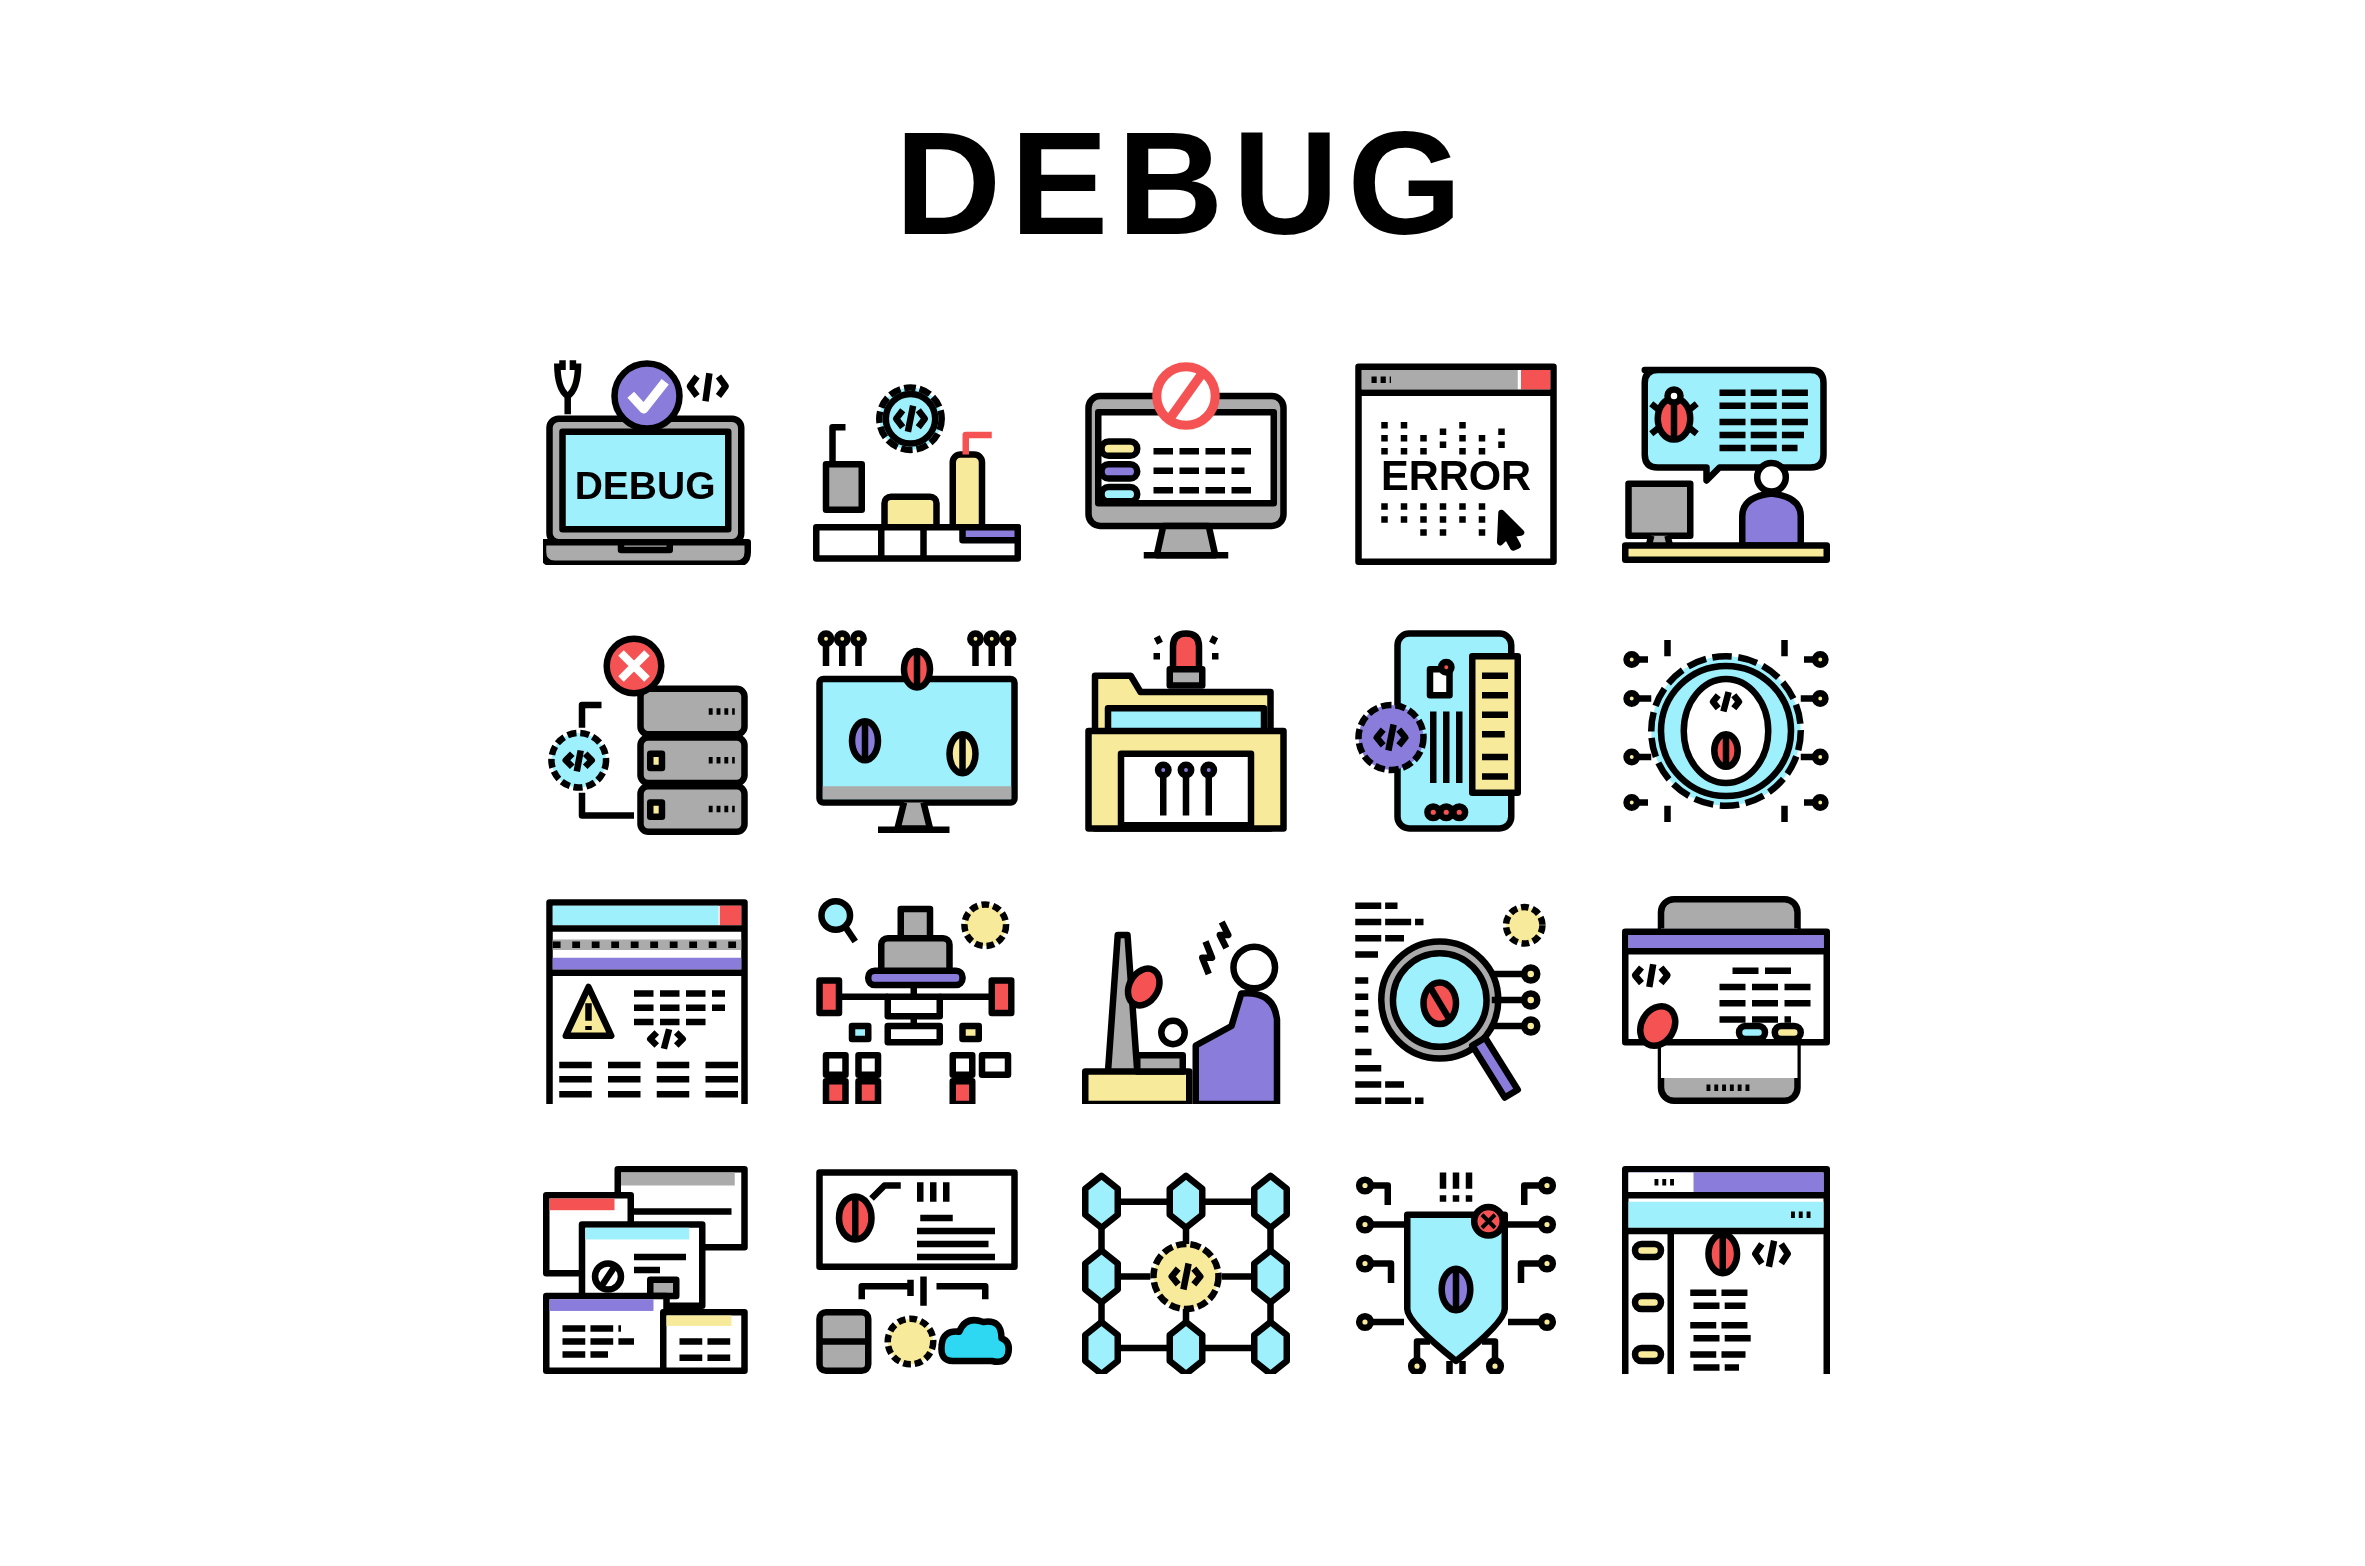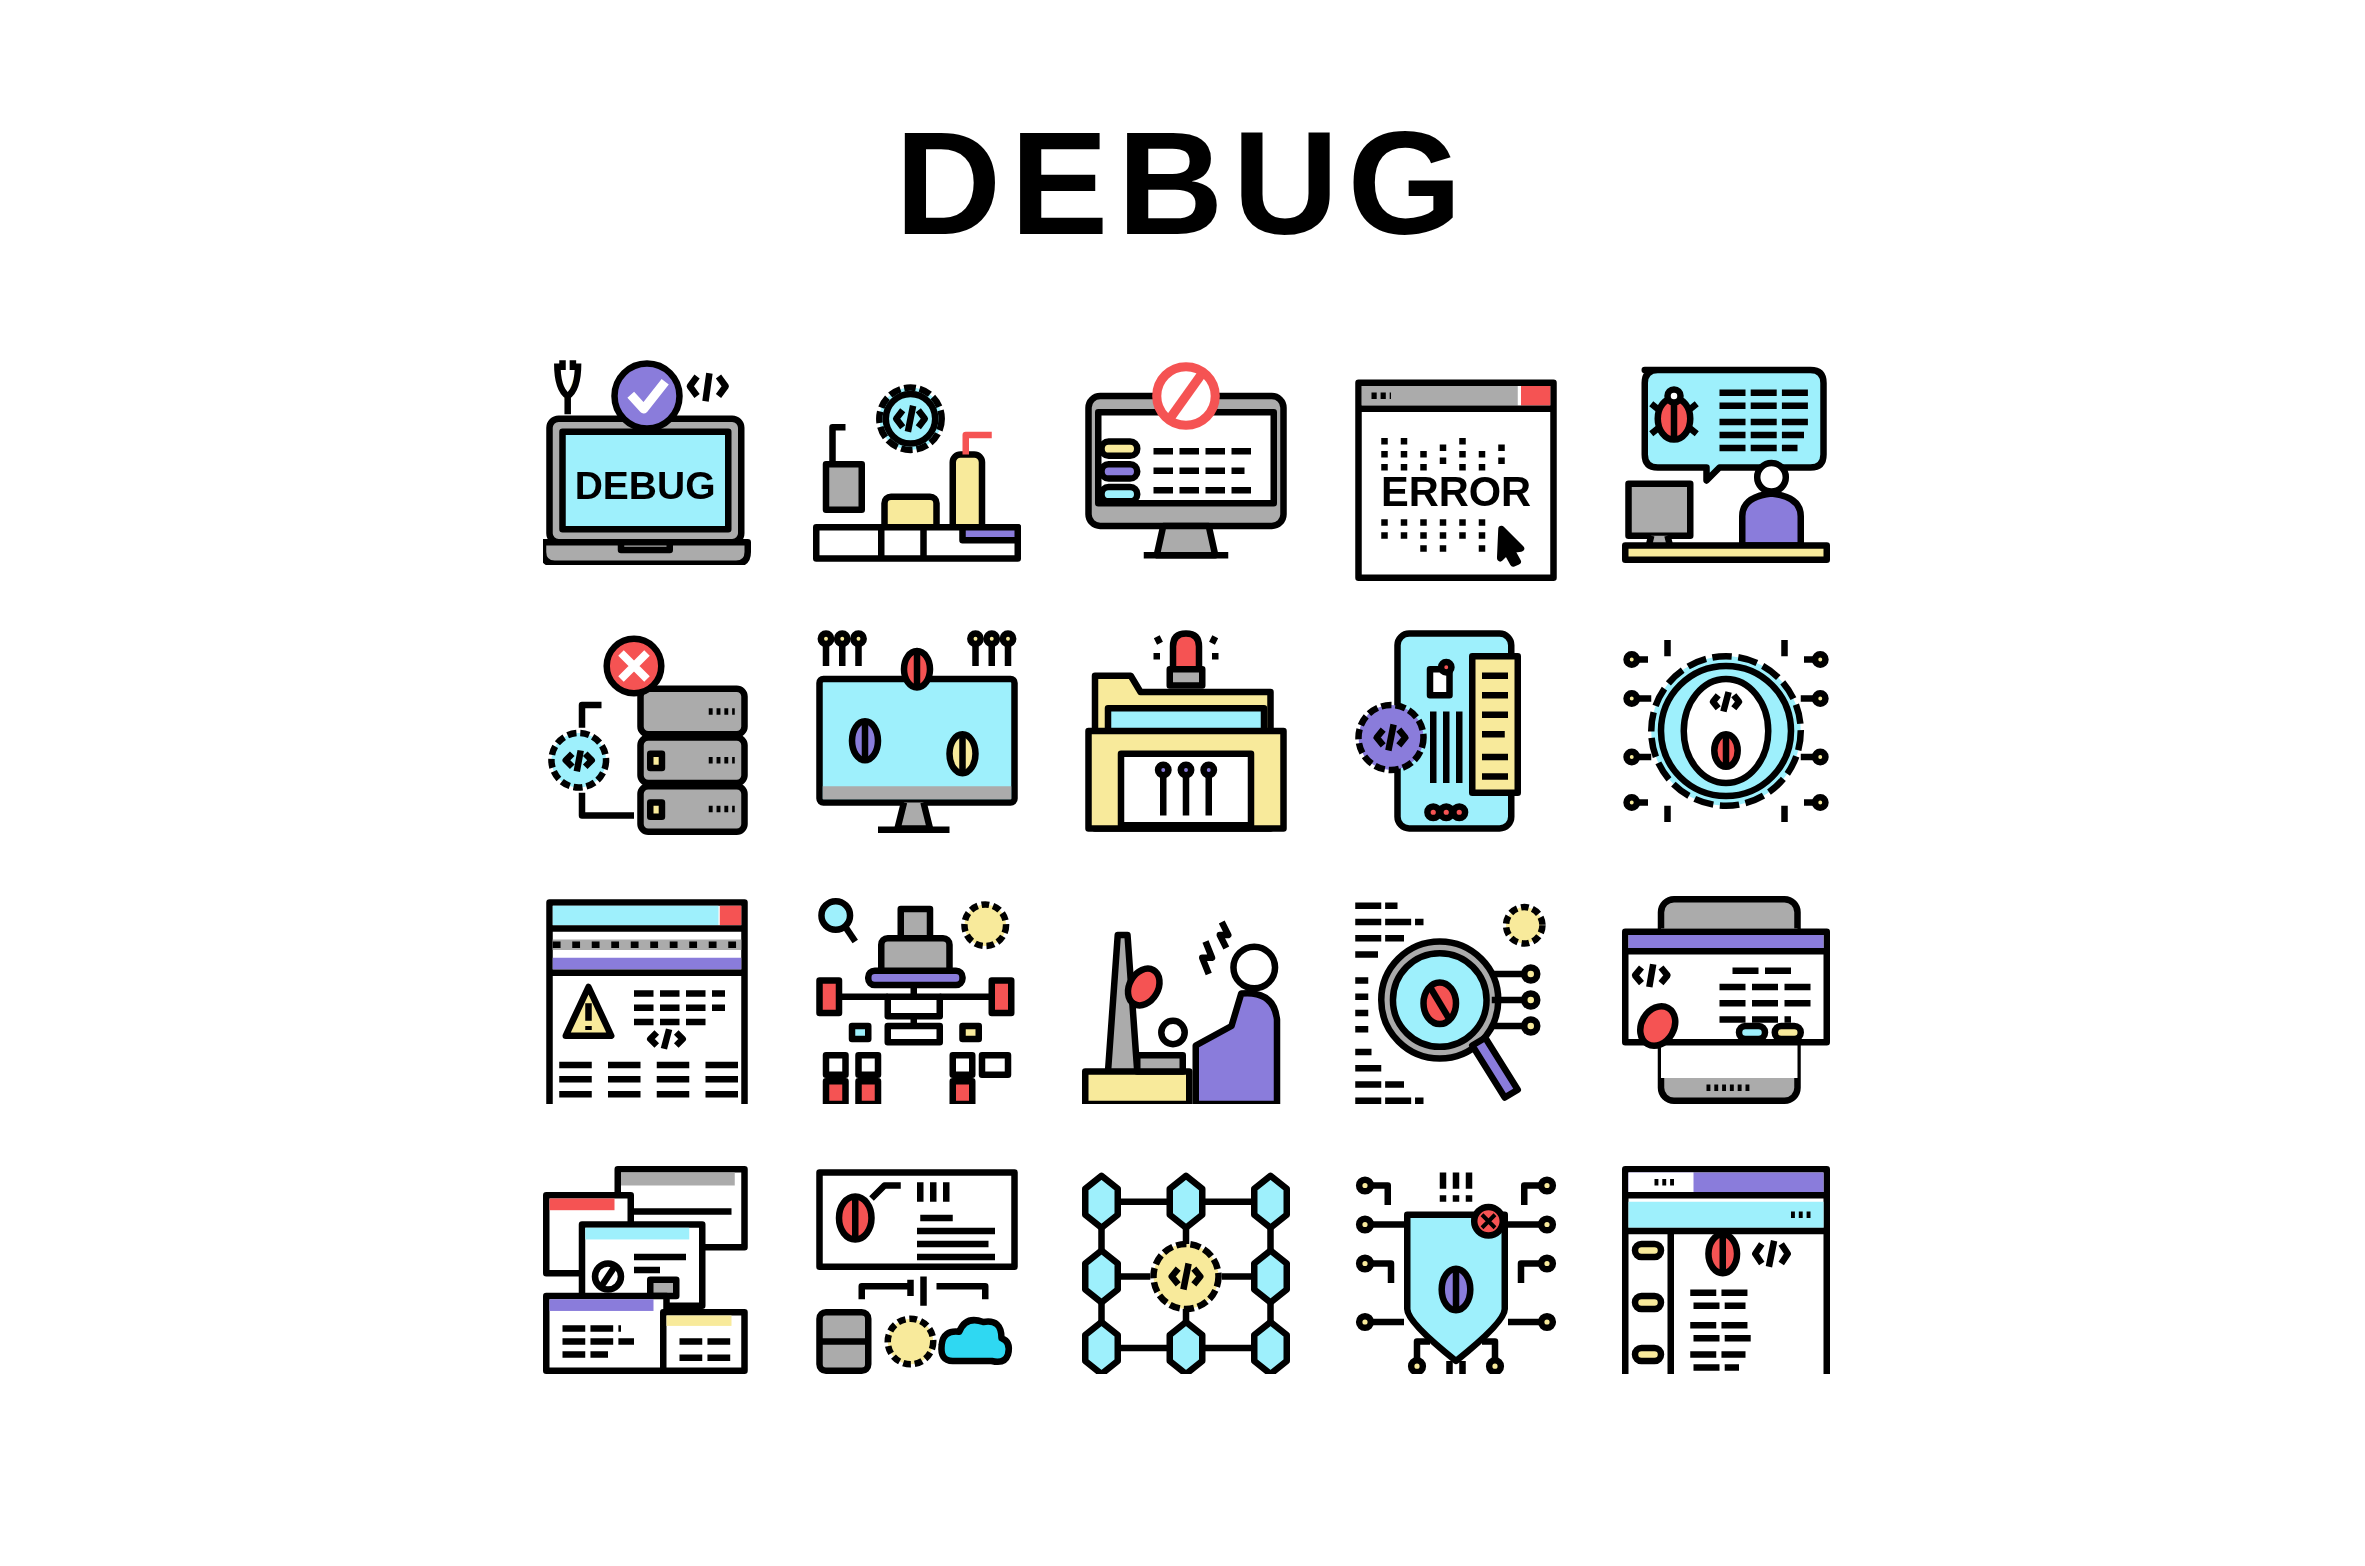--- a/index.html
+++ b/index.html
@@ -55,21 +55,21 @@
       <line x1="95" y1="305" x2="225" y2="305"></line>
       <circle cx="160" cy="60" r="45" fill="#fff" stroke="#F55353" stroke-width="14"></circle>
       <line x1="185" y1="25" x2="135" y2="95" stroke="#F55353" stroke-width="14"></line>
       <rect x="30" y="130" width="55" height="22" rx="11" fill="#F8EA9B"></rect>
       <rect x="30" y="165" width="55" height="22" rx="11" fill="#8A7CDB"></rect>
       <rect x="30" y="200" width="55" height="22" rx="11" fill="#9EF0FC"></rect>
       <path d="M110 145 H270 M110 175 H250 M110 205 H270" fill="none" stroke-dasharray="30 10"></path>
     </svg>
   </div>
 
-  <div class="icon" style="left:809px;top:16px">
+  <div class="icon" style="left:809px;top:0">
     <svg viewBox="0 0 320 320" stroke="#000" stroke-width="10" stroke-linejoin="round">
       <rect x="10" y="15" width="300" height="300" fill="#fff"></rect>
       <rect x="15" y="20" width="240" height="30" fill="#ABABAB" stroke="none"></rect>
       <rect x="260" y="20" width="45" height="30" fill="#F55353" stroke="none"></rect>
       <line x1="10" y1="55" x2="310" y2="55"></line>
       <path d="M30 35 H60" stroke-dasharray="8 6"></path>
       <path d="M50 100 V150 M80 100 V150 M110 120 V150 M140 110 V150 M170 100 V150 M200 120 V150 M230 110 V150" stroke-dasharray="10 10"></path>
       <text x="160" y="205" text-anchor="middle" font-family="Liberation Sans, sans-serif" font-weight="bold" font-size="64" fill="#000" stroke="none">ERROR</text>
       <path d="M50 225 V265 M80 225 V265 M110 225 V280 M140 225 V280 M170 225 V265 M200 225 V280" stroke-dasharray="10 10"></path>
       <path d="M230 240 L260 270 L245 272 L255 290 L248 293 L238 275 L228 285 Z" fill="#000"></path>

